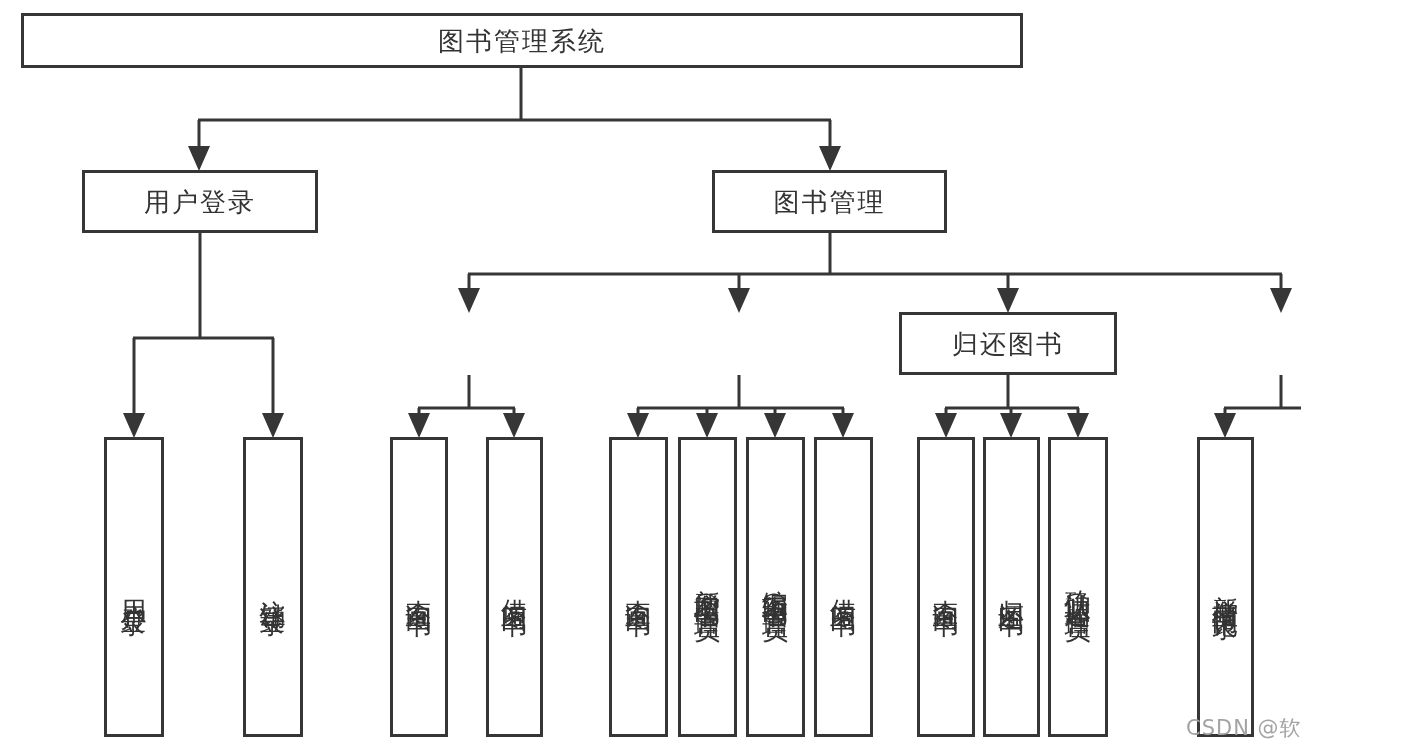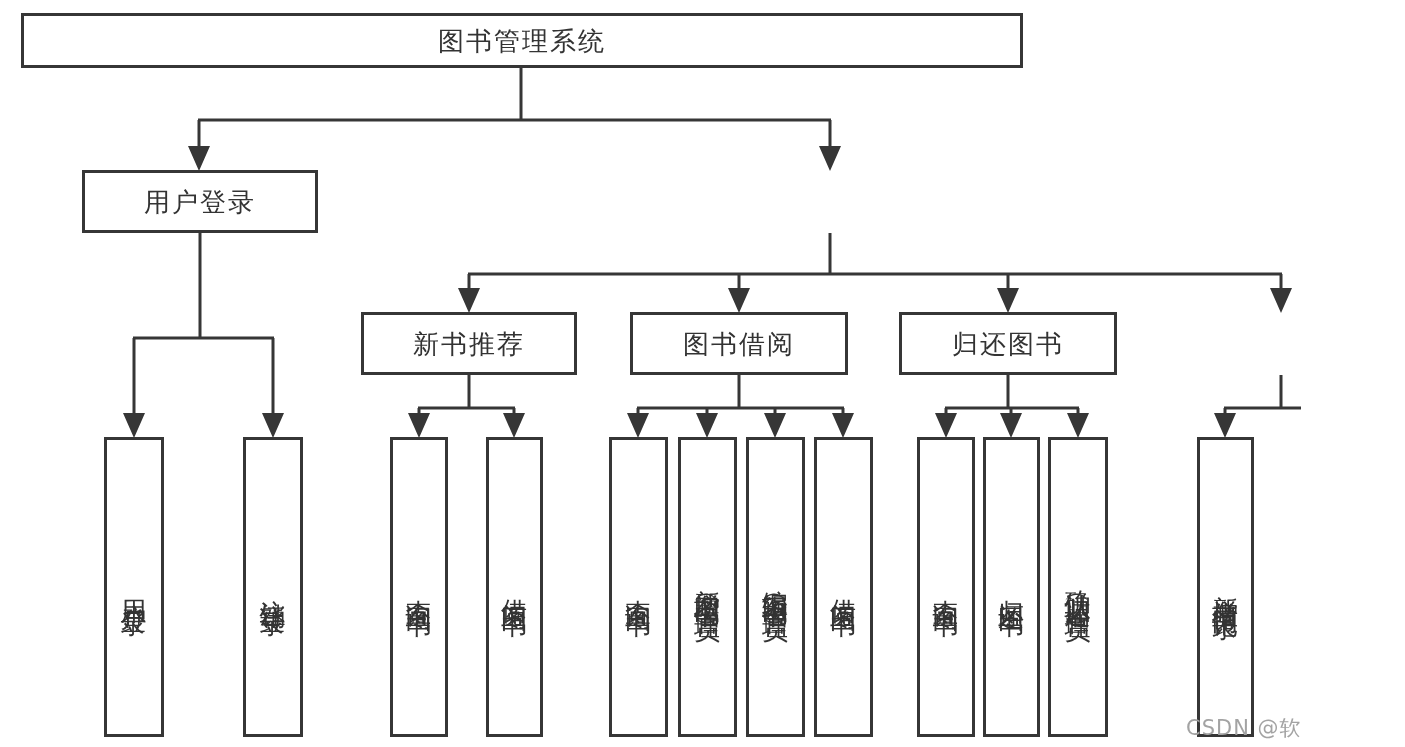--- a/index.html
+++ b/index.html
@@ -111,27 +111,24 @@
       M1331 413 L1353 413 L1342 438 Z"></path>
   </svg>
 
   <div class="box" style="left:21px;top:13px;width:1002px;height:55px">
     <span class="lbl">图书管理系统</span>
   </div>
 
   <div class="box" style="left:82px;top:170px;width:236px;height:63px">
     <span class="lbl">用户登录</span>
   </div>
+  <div class="box" style="left:712px;top:170px;width:235px;height:63px">
+    <span class="lbl">图书管理</span>
+  </div>
 
-  <div class="box" style="left:361px;top:312px;width:216px;height:63px">
-    <span class="lbl">新书推荐</span>
-  </div>
-  <div class="box" style="left:630px;top:312px;width:218px;height:63px">
-    <span class="lbl">图书借阅</span>
-  </div>
   <div class="box" style="left:899px;top:312px;width:218px;height:63px">
     <span class="lbl">归还图书</span>
   </div>
 
   <div class="box leaf" style="left:104px;top:437px;width:60px;height:300px">
     <span class="lbl">用户登录</span>
   </div>
   <div class="box leaf" style="left:243px;top:437px;width:60px;height:300px">
     <span class="lbl">注销登录</span>
   </div>

